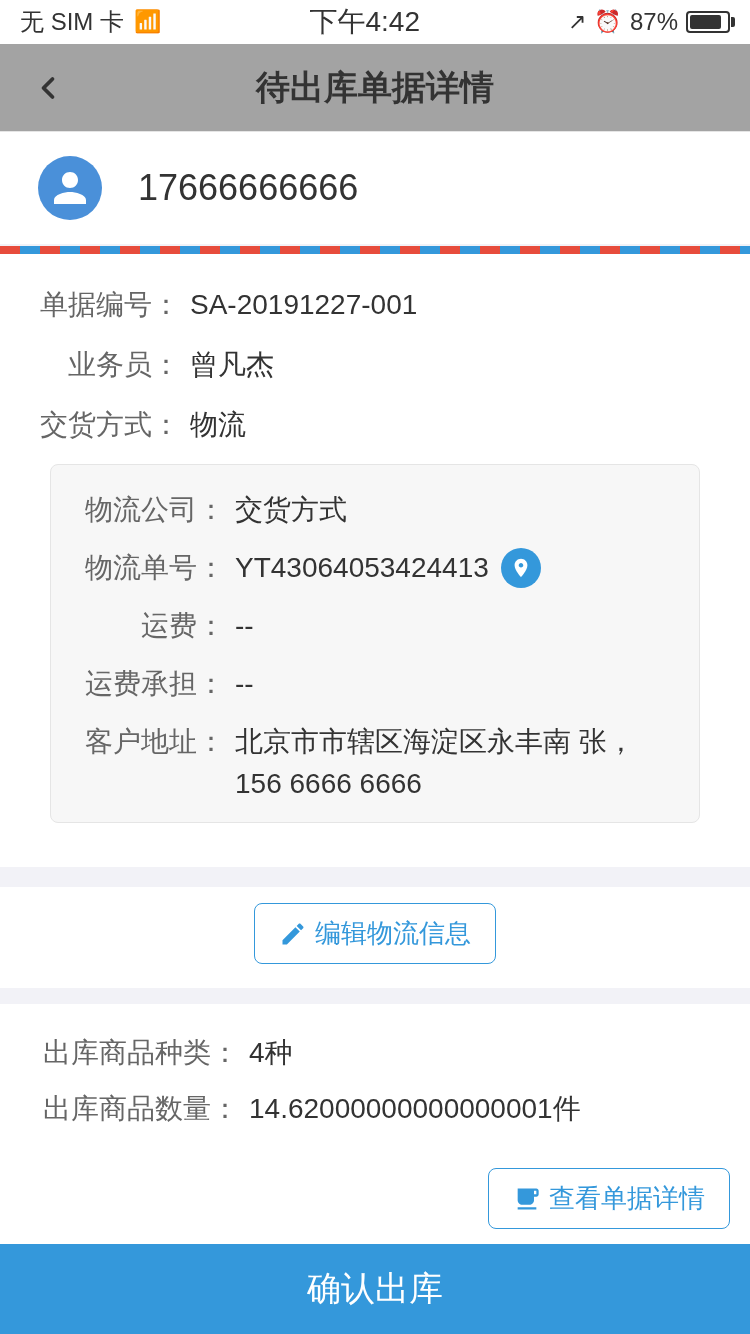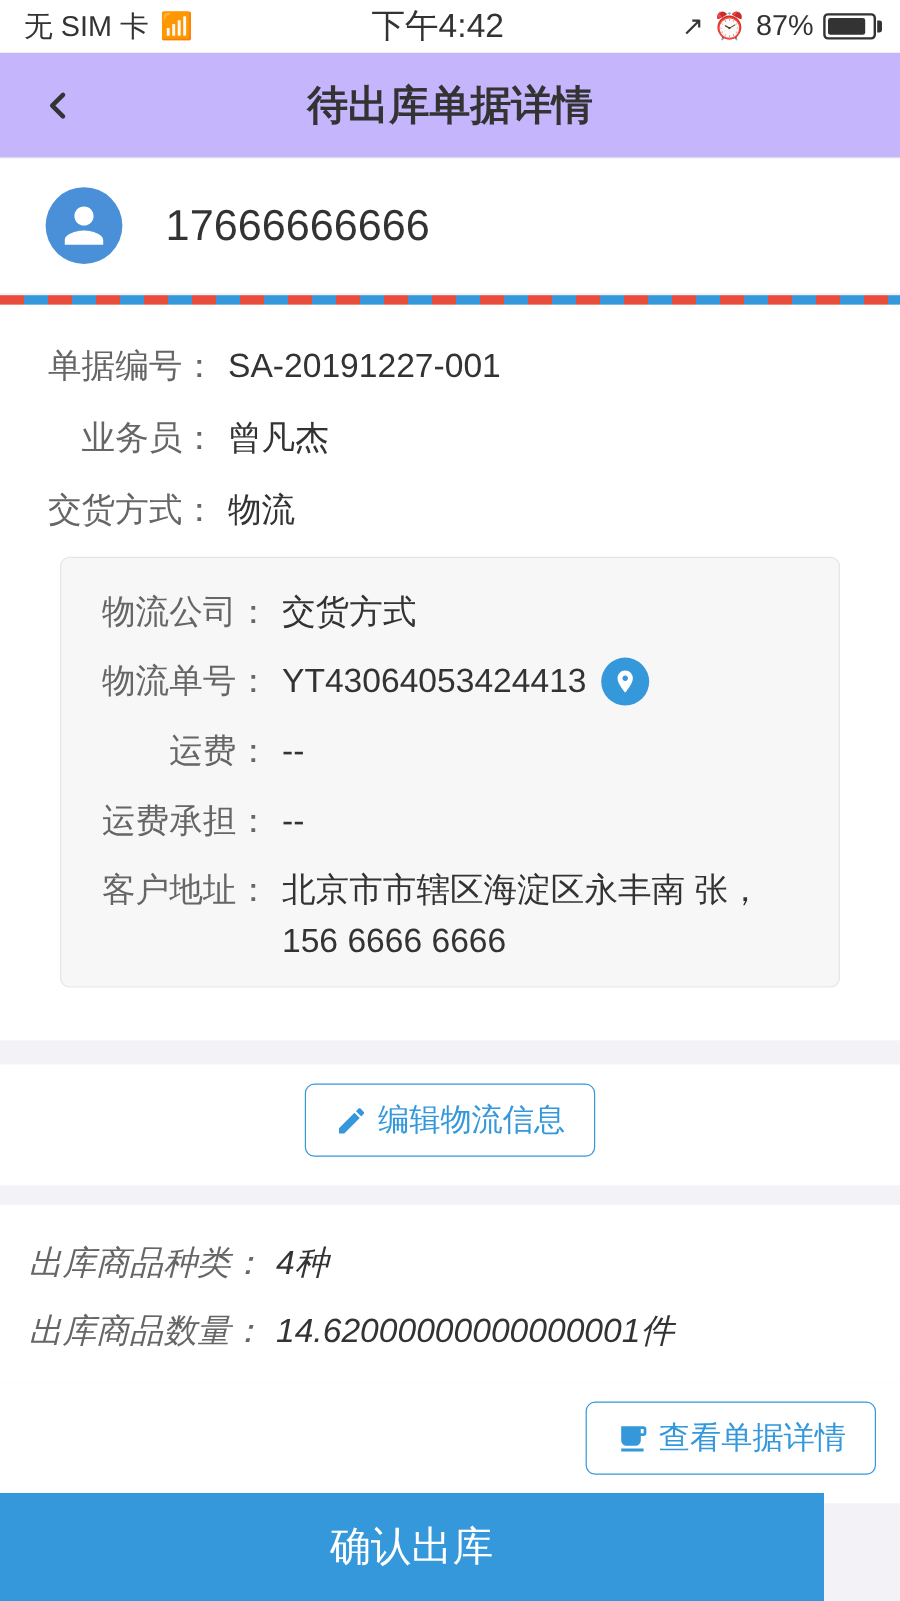--- a/index.html
+++ b/index.html
@@ -36,21 +36,21 @@
       content: '';
       position: absolute; right: -7px; top: 50%; transform: translateY(-50%);
       width: 4px; height: 10px; background: #333; border-radius: 0 2px 2px 0;
     }
     .battery-fill { width: 87%; height: 100%; background: #333; border-radius: 2px; }
 
     
     .nav-bar {
       width: 750px;
       height: 88px;
-      background: #c4b5fd;
+      background: #a3a3a3;
       display: flex;
       align-items: center;
       justify-content: center;
       position: relative;
       border-bottom: 1px solid #e5e5e5;
     }
     .nav-back {
       position: absolute;
       left: 30px;
       font-size: 40px;
@@ -188,22 +188,21 @@
 
     
     .section-divider {
       height: 16px;
       background: #f2f2f7;
     }
 
     
     .goods-section {
       background: #fff;
-      padding: 30px 30px 24px 24px;
-      font-style: italic;
+      padding: 30px 30px 24px 43px;
     }
     .goods-row {
       display: flex;
       align-items: center;
       margin-bottom: 18px;
       font-size: 28px;
     }
     .goods-row:last-child { margin-bottom: 0; }
     .goods-label {
       color: #666;
@@ -240,21 +239,21 @@
       flex: 1;
       background: #f2f2f7;
       min-height: 180px;
     }
 
     
     .confirm-bar {
       position: fixed;
       bottom: 0;
       left: 0;
-      width: 686px;
+      width: 750px;
       height: 90px;
       background: #3498db;
       display: flex;
       align-items: center;
       justify-content: center;
       cursor: pointer;
     }
     .confirm-text {
       color: #fff;
       font-size: 34px;

